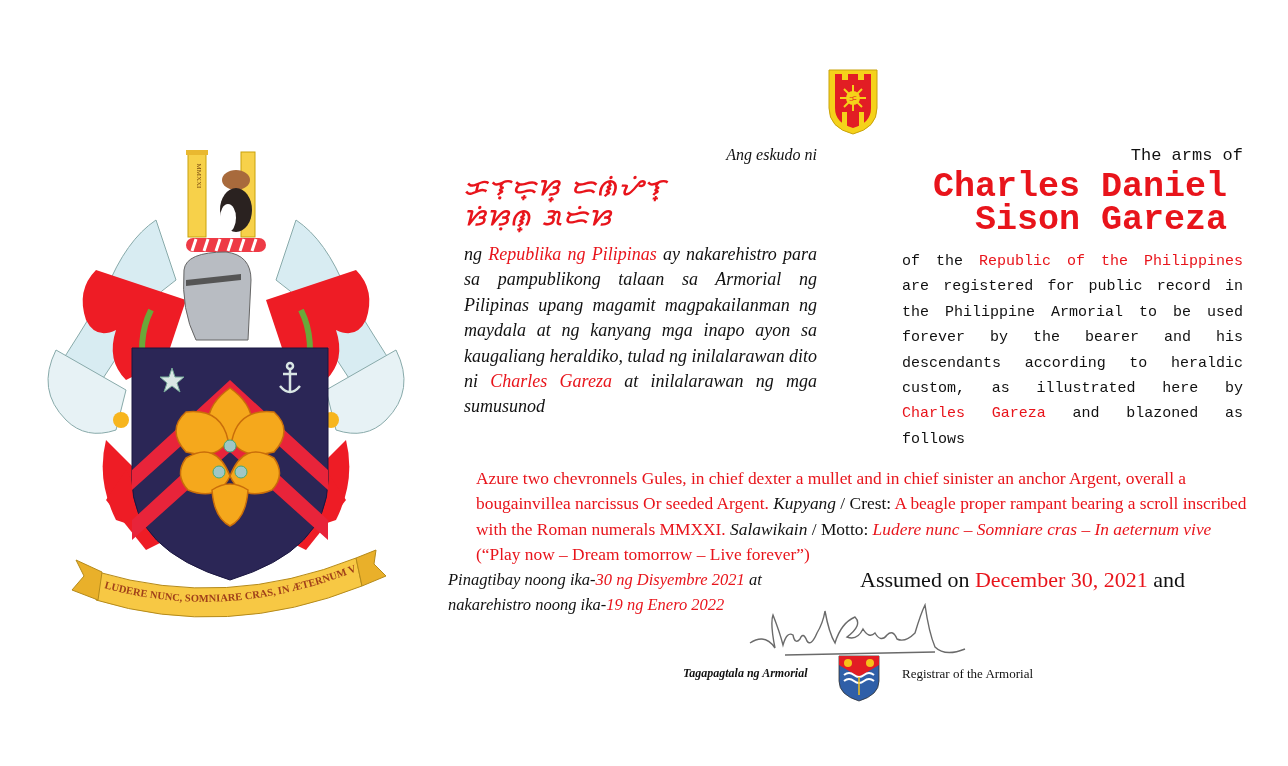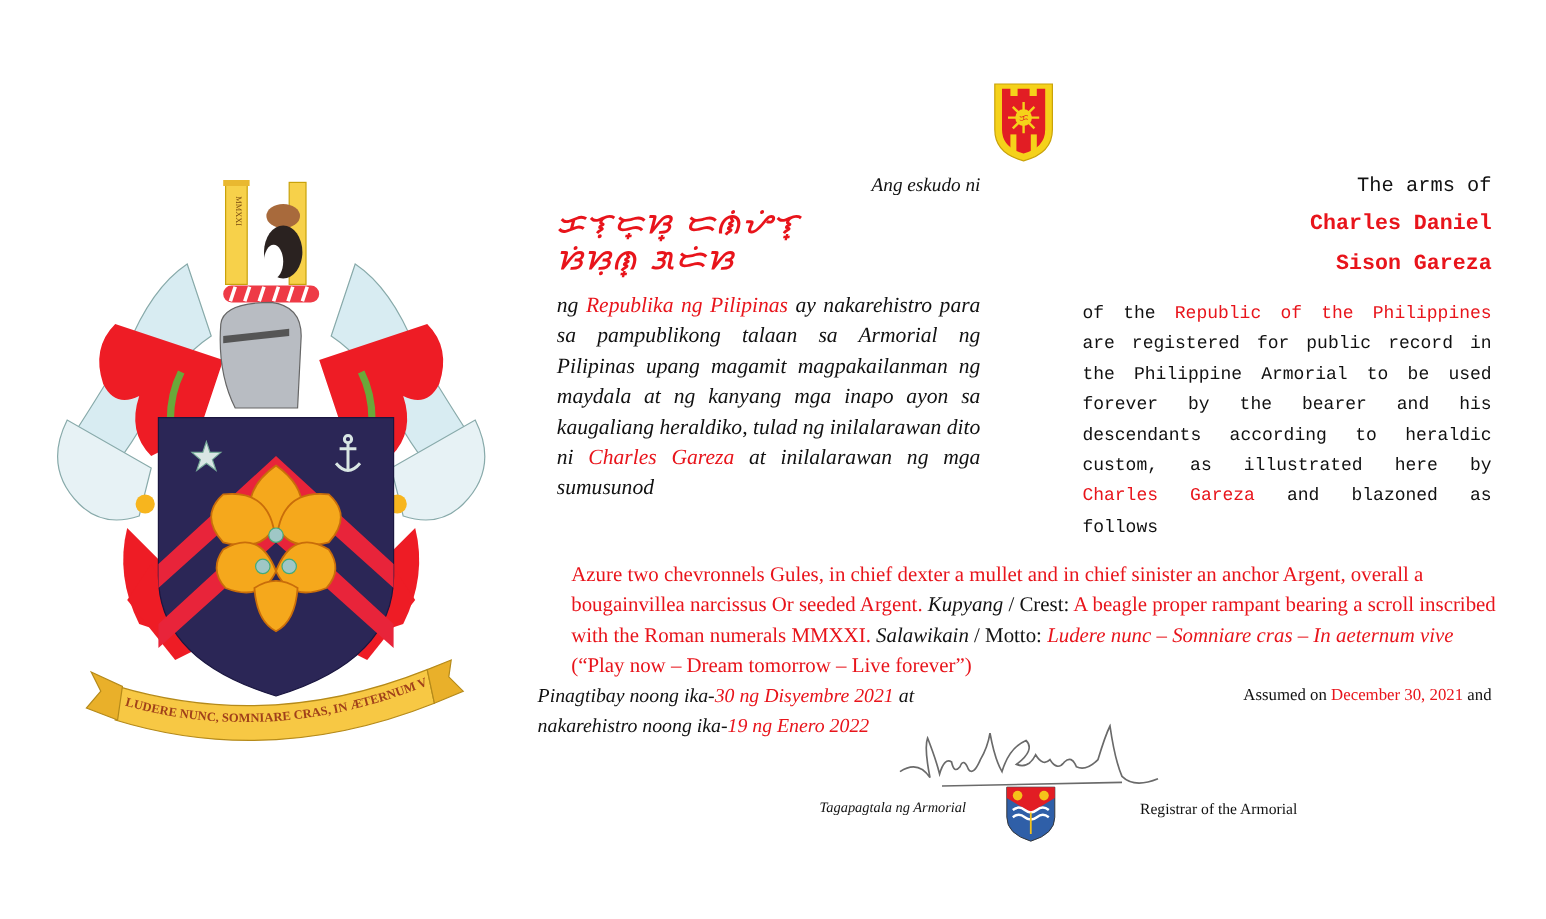--- a/index.html
+++ b/index.html
@@ -19,42 +19,42 @@
   #fil-intro { font-style:italic; font-size:16px; margin:0 0 8px 0;text-align:right; }
   #baybayin { color:#e8141b; font-size:23px; line-height:30px; font-weight:bold;
               font-family:"DejaVu Sans", sans-serif; letter-spacing:2px; margin:0 0 10px 0;
               font-style:italic; }
   #fil-body { font-style:italic; font-size:18px; line-height:25.4px; text-align:justify;
               text-align-last:left; margin:0; }
 
   
   #eng-col { left:902px; top:146px; width:341px;font-family:Liberation Mono, monospace; }
   #eng-intro { text-align:right; font-size:17px; margin:0 0 6px 0; }
-  #eng-name { text-align:right; color:#e8141b; font-weight:bold; font-size:18px;
-              line-height:33px; margin:0 0 12px 0; }
+  #eng-name { text-align:right; color:#e8141b; font-weight:bold; font-size:35px;
+              line-height:33px; margin:0 16px 12px 0; }
   #eng-body { font-size:15px; line-height:25.4px; text-align:justify;
               text-align-last:left; margin:0; }
 
   
   #blazon { left:464px; top:454px; width:780px; font-size:17.4px; line-height:25.3px;
             color:#e8141b; margin:12px; }
   #blazon .blk { color:#111; }
   #blazon .it { font-style:italic; }
 
   
   #dates-fil { left:448px; top:567px; width:400px; font-style:italic; font-size:16.5px;
                line-height:25.3px; }
-  #dates-eng { left:860px; top:567px; width:383px; text-align:right; font-size:14px;
+  #dates-eng { left:860px; top:567px; width:383px; font-size:22px;
                line-height:25.3px; }
 
   
   #signature { left:745px; top:603px; width:225px; height:55px; }
   #registrar-shield { left:838px; top:655px; width:42px; height:47px; }
-  #sig-label-fil { left:683px; top:666px; font-style:italic; font-size:12px; }
-  #sig-label-eng { left:902px; top:666px; font-size:13px;margin-left:48px; }
+  #sig-label-fil { left:683px; top:666px; font-style:italic; font-size:12px;font-weight:bold; }
+  #sig-label-eng { left:902px; top:666px; font-size:13px; }
 </style>
 </head>
 <body>
 
 <div id="top-emblem" class="abs">
   <svg width="52" height="68" viewBox="0 0 52 68">
     <path d="M2 2 H50 V40 Q50 60 26 66 Q2 60 2 40 Z" fill="#f5d21a" stroke="#c9a20a" stroke-width="1"></path>
     <path d="M8 6 H15 V12 H21 V6 H31 V12 H37 V6 H44 V40 Q44 55 26 60 Q8 55 8 40 Z" fill="#e21d24"></path>
     <rect x="15" y="44" width="5" height="14" fill="#f5d21a"></rect>
     <rect x="32" y="44" width="5" height="14" fill="#f5d21a"></rect>

